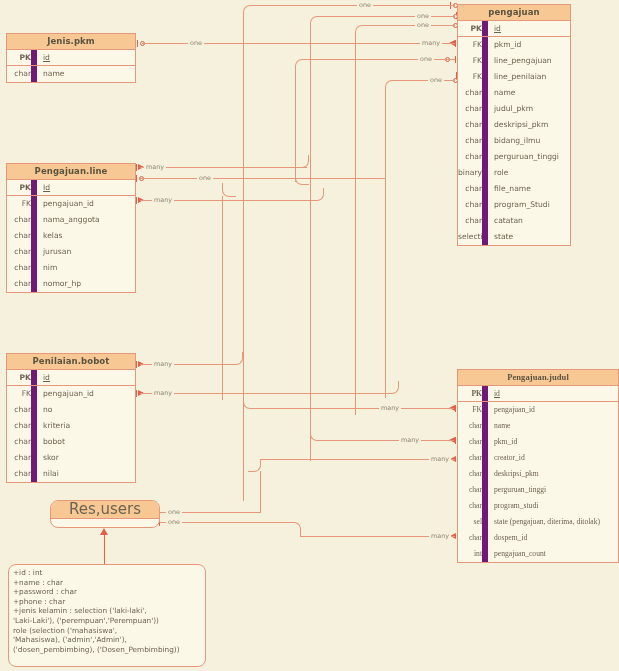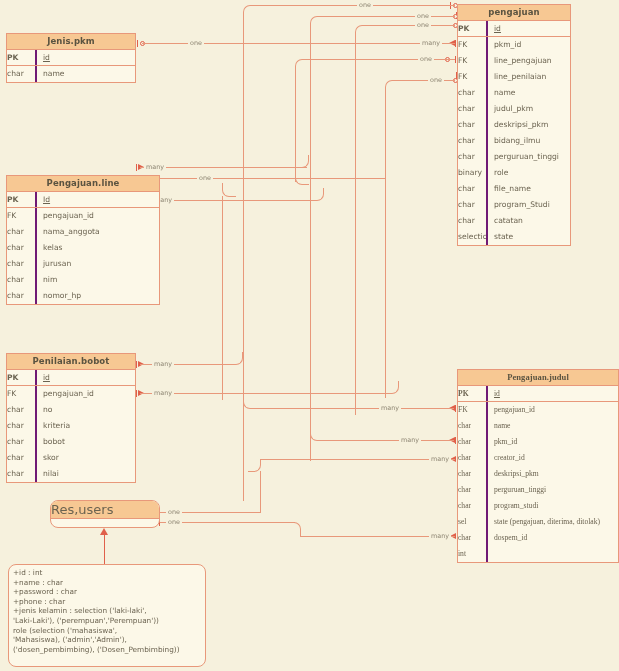--- a/index.html
+++ b/index.html
@@ -44,22 +44,22 @@
     box-sizing: border-box;
     color: #6b6350;
     font-size: 7.6px;
   }
   .row.pkrow {
     border-bottom: 1px solid #e8987a;
   }
   .cell-key {
     width: 30px;
     min-width: 30px;
-    border-right: 2px solid #701a75;
-    text-align: left;
+    border-right: 6px solid #701a75;
+    text-align: right;
     line-height: 16px;
     box-sizing: border-box;
     overflow: hidden;
     white-space: nowrap;
   }
   .cell-name {
     padding-left: 6px;
     line-height: 16px;
     white-space: nowrap;
     overflow: hidden;
@@ -74,21 +74,22 @@
     border: 1.6px solid #e8987a;
     border-radius: 8px;
     background: #fcf8e8;
     box-sizing: border-box;
     z-index: 6;
     overflow: hidden;
   }
   .uml-title {
     background: #f7c893;
     color: #6b6350;
-    font-size: 13px;
+    font-size: 15px;
+    text-align: center;
     line-height: 17px;
     height: 17px;
     border-bottom: 1.4px solid #e8987a;
   }
   .uml-body {
     padding: 3px 4px 3px 4px;
     color: #6b6350;
     font-size: 7.3px;
     line-height: 9.6px;
     white-space: pre-line;
@@ -294,21 +295,21 @@
           <div class="cell-key">PK</div>
           <div class="cell-name">id</div>
         </div>
         <div class="row">
           <div class="cell-key">char</div>
           <div class="cell-name">name</div>
         </div>
       </div>
   </div>
 
-  <div class="entity" id="ent-line" style="left:6px; top:163px; width:154px;margin-top:12px;">
+  <div class="entity" id="ent-line" style="left:6px; top:163px; width:130px;">
     <div class="entity-title">Pengajuan.line</div>
     <div class="entity-rows">
         <div class="row pkrow">
           <div class="cell-key">PK</div>
           <div class="cell-name">Id</div>
         </div>
         <div class="row">
           <div class="cell-key">FK</div>
           <div class="cell-name">pengajuan_id</div>
         </div>
@@ -469,20 +470,21 @@
         <div class="row">
           <div class="cell-key">sel</div>
           <div class="cell-name">state (pengajuan, diterima, ditolak)</div>
         </div>
         <div class="row">
           <div class="cell-key">char</div>
           <div class="cell-name">dospem_id</div>
         </div>
         <div class="row">
           <div class="cell-key">int</div>
+          <div class="cell-name">pengajuan_count</div>
         </div>
       </div>
   </div>
 
   <div class="umlbox" style="left:50px; top:500px; width:110px; height:28px;">
     <div class="uml-title">Res,users</div>
     <div class="uml-body"></div>
   </div>
 
   <div class="umlbox" style="left:8px; top:564px; width:198px; height:103px;">

